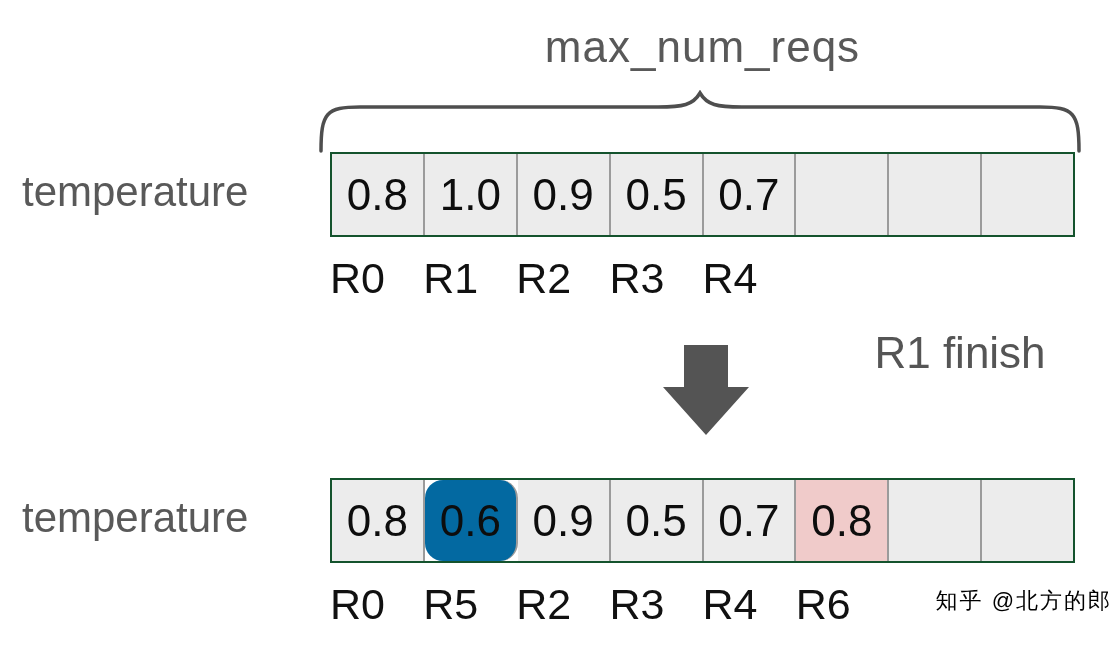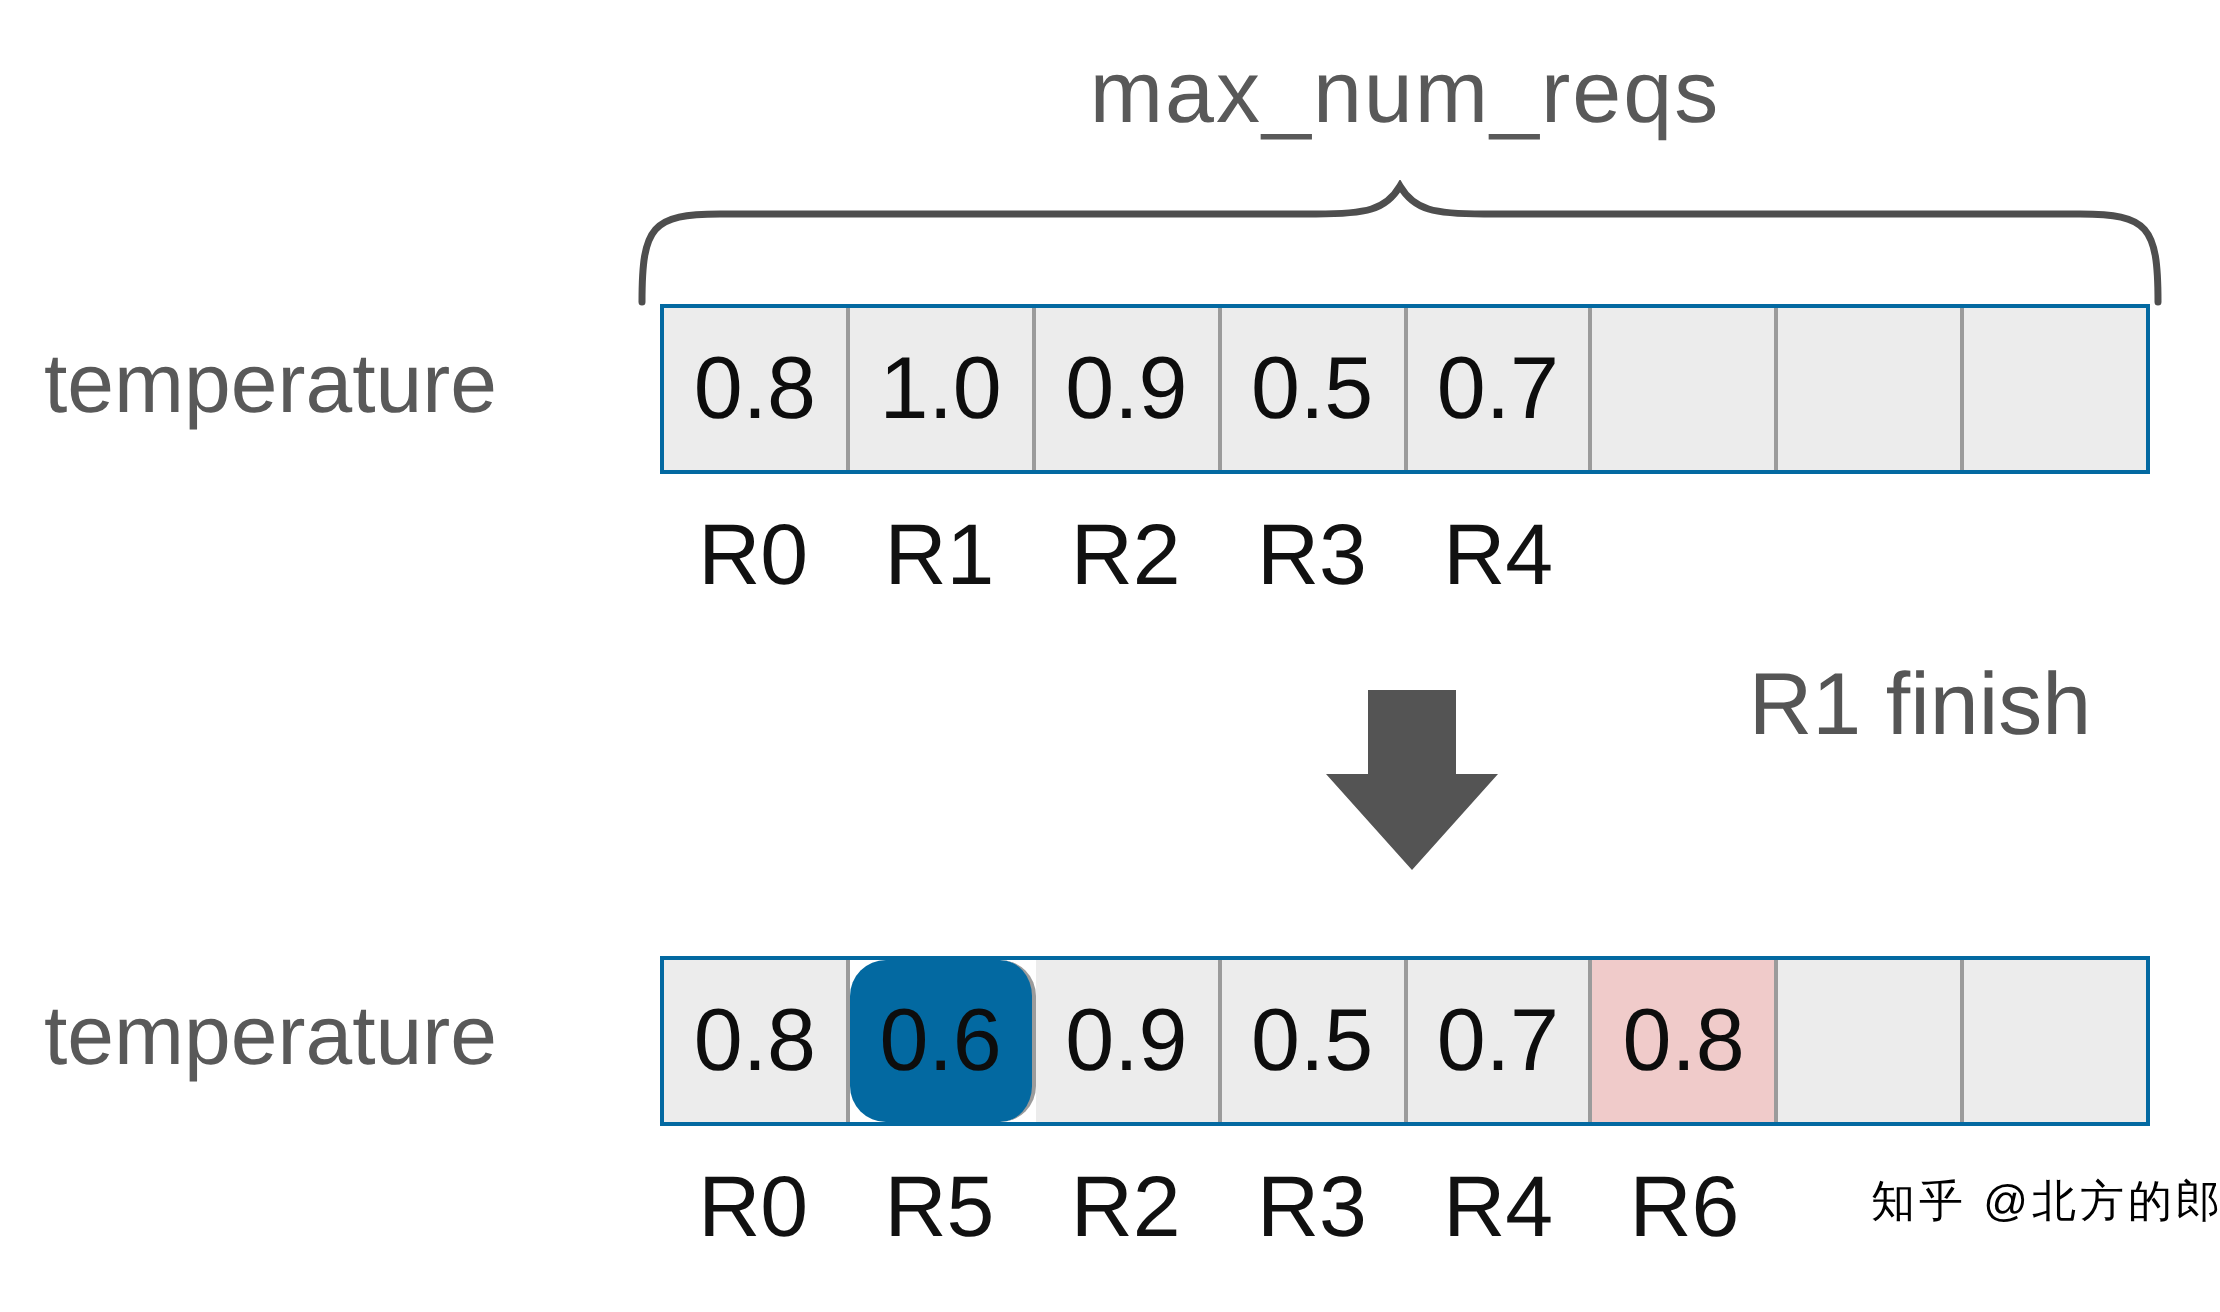--- a/index.html
+++ b/index.html
@@ -36,21 +36,21 @@
   }
   .row-label-1 { top: 168px; }
   .row-label-2 { top: 494px; }
   .cells {
     position: absolute;
     left: 330px;
     width: 745px;
     height: 85px;
     display: flex;
     box-sizing: border-box;
-    border: 2px solid #0369a1;
+    border: 2px solid #14532d;
     background: #ffffff;
   }
   .cells-1 { top: 152px; }
   .cells-2 { top: 478px; }
   .cell {
     flex: 1 1 0;
     display: flex;
     align-items: center;
     justify-content: center;
     background: #ececec;
@@ -63,21 +63,21 @@
   .labels {
     position: absolute;
     left: 330px;
     width: 745px;
     display: flex;
   }
   .labels-1 { top: 254px; }
   .labels-2 { top: 580px; }
   .req-label {
     flex: 1 1 0;
-    text-align: center;
+    text-align: left;
     font-size: 43px;
     color: #111111;
   }
   .arrow-icon {
     position: absolute;
     left: 663px;
     top: 345px;
   }
   .transition-text {
     position: absolute;

